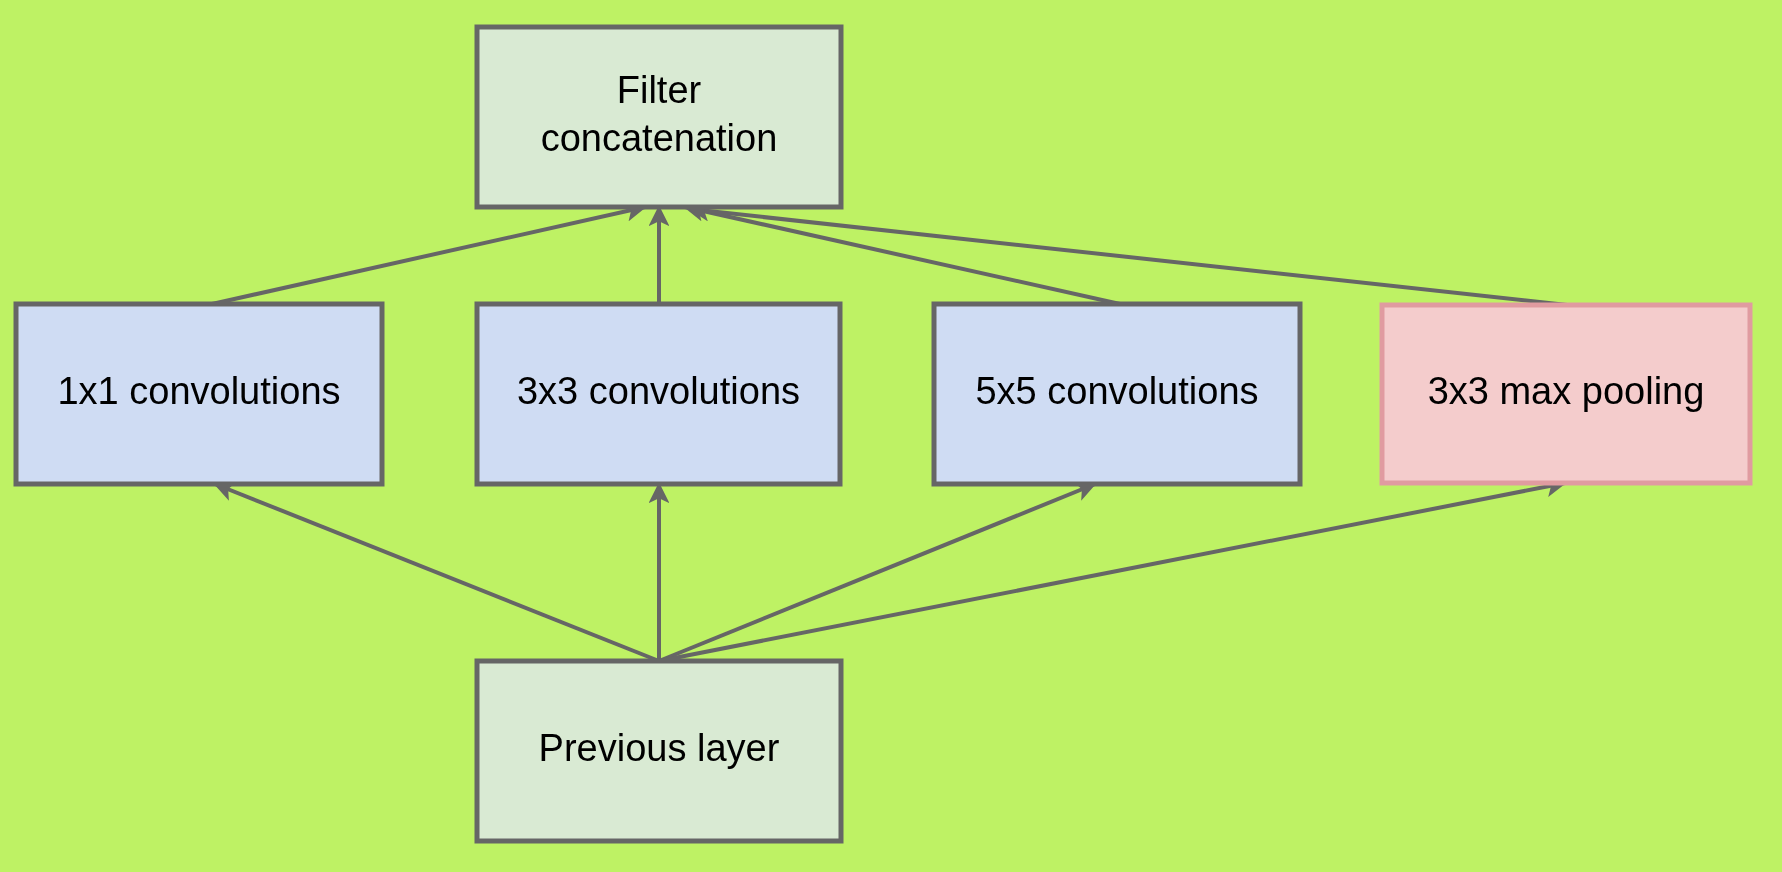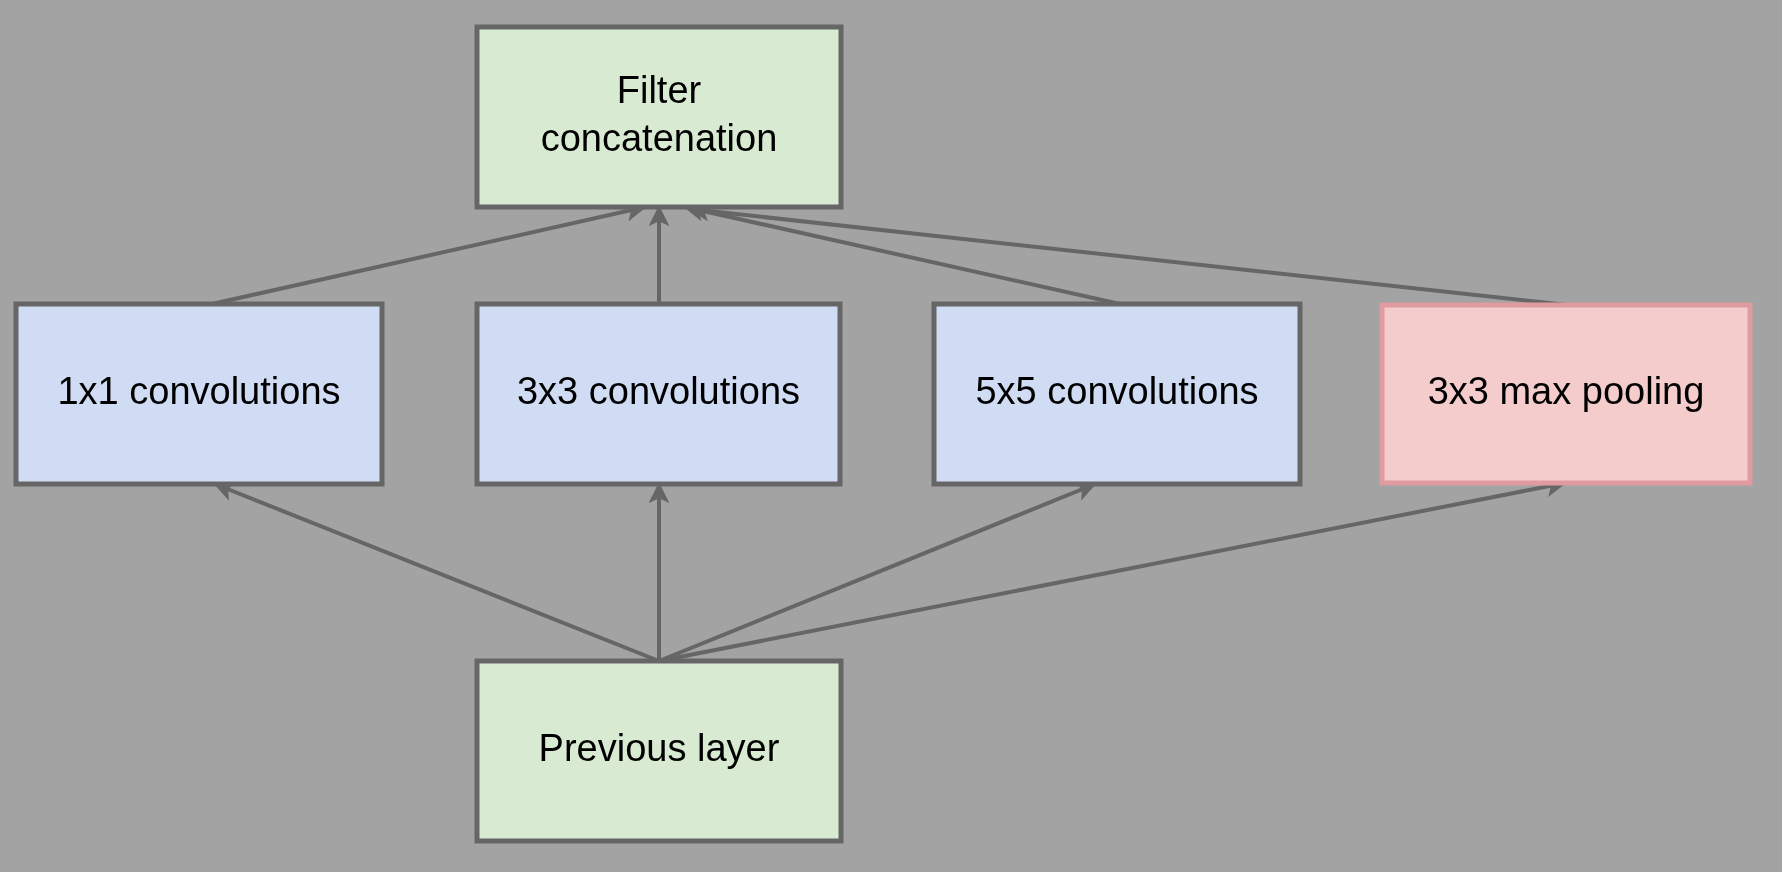--- a/index.html
+++ b/index.html
@@ -10,21 +10,21 @@
   body {
     width: 1782px;
     height: 872px;
     overflow: hidden;
     font-family: "Liberation Sans", sans-serif;
   }
   #diagram-root {
     position: relative;
     width: 1782px;
     height: 872px;
-    background: #a3a3a3;
+    background: #bef264;
   }
   #diagram-svg {
     position: absolute;
     top: 0;
     left: 0;
     width: 1782px;
     height: 872px;
     display: block;
   }
   .node-label {

